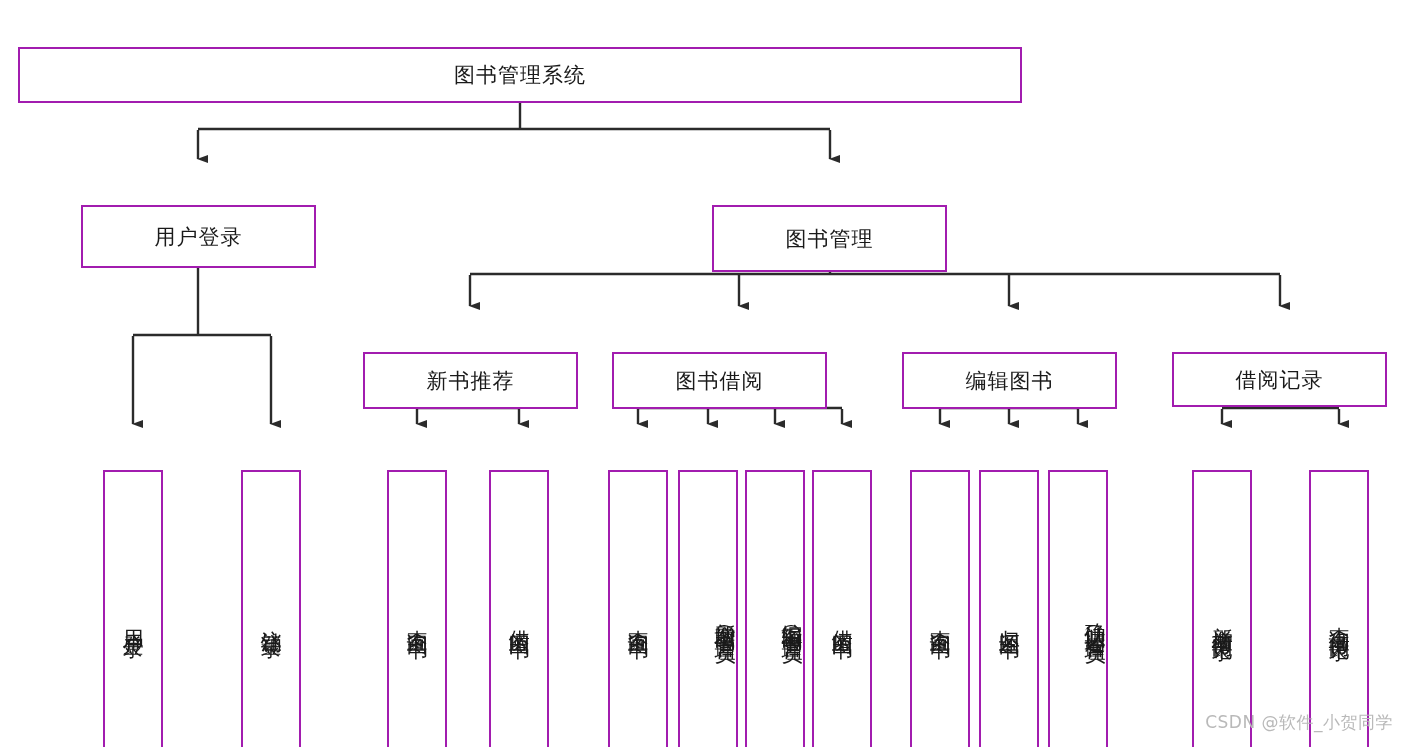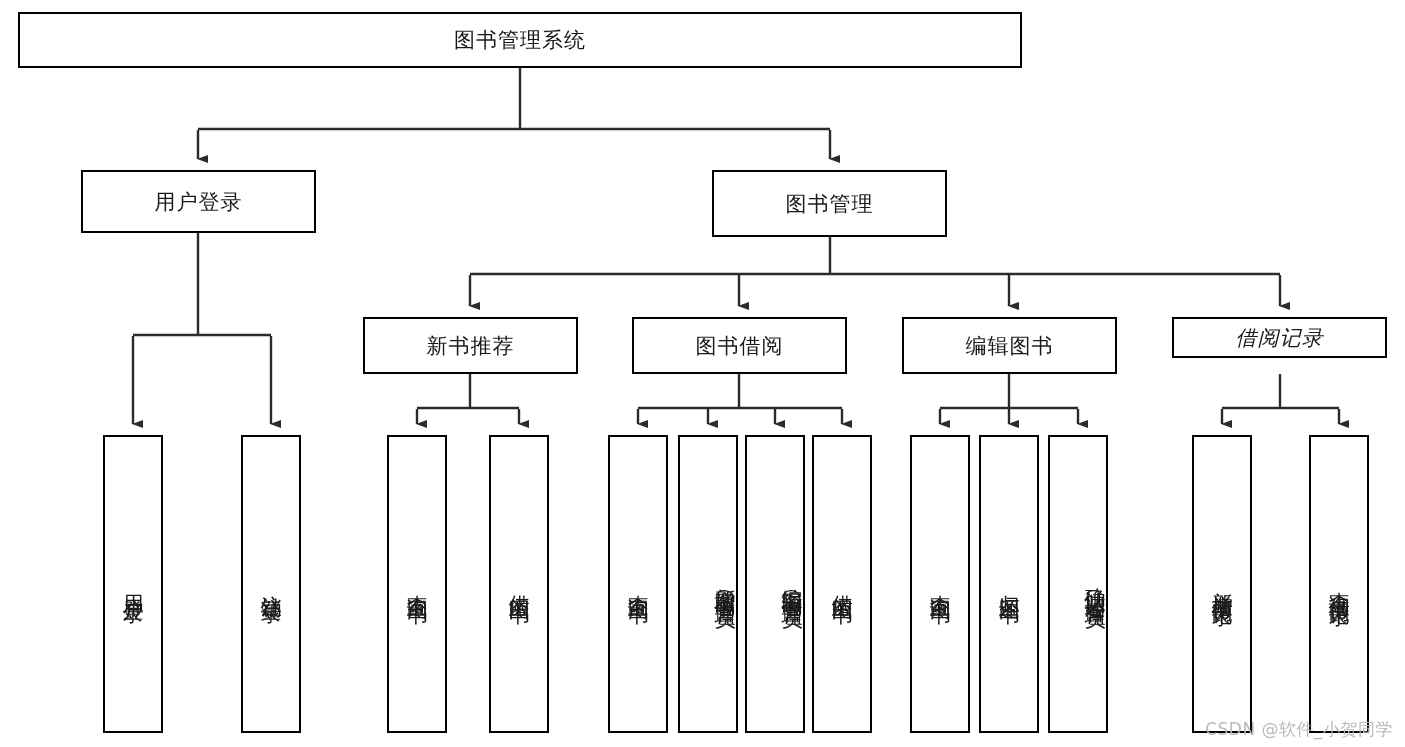--- a/index.html
+++ b/index.html
@@ -23,25 +23,26 @@
     left: 0;
     top: 0;
     width: 1405px;
     height: 747px;
     pointer-events: none;
   }
   .node {
     position: absolute;
     box-sizing: border-box;
     background: #ffffff;
-    border: 2px solid #000000;
+    border: 2px solid #a21caf;
     display: flex;
     align-items: center;
     justify-content: center;
     color: #1a1a1a;
+    margin-top: 35px;
   }
   .node-h {
     font-size: 21px;
     letter-spacing: 1px;
     white-space: nowrap;
   }
   .node-root {
     font-size: 21px;
     letter-spacing: 1px;
   }
@@ -55,21 +56,21 @@
     padding-bottom: 6px;
     align-items: flex-start;
     justify-content: center;
   }
   .node-v.align-mid {
     align-items: center;
   }
   #watermark {
     position: absolute;
     right: 12px;
-    bottom: 6px;
+    bottom: 13px;
     font-size: 17px;
     color: #b9b9b9;
     letter-spacing: 0.5px;
     white-space: nowrap;
     user-select: none;
   }
 </style>
 </head>
 <body>
 
@@ -134,27 +135,27 @@
   <div class="node node-h" style="left:81px; top:170px; width:235px; height:63px;">
     <span>用户登录</span>
   </div>
   <div class="node node-h" style="left:712px; top:170px; width:235px; height:67px;">
     <span>图书管理</span>
   </div>
 
   <div class="node node-h" style="left:363px; top:317px; width:215px; height:57px;">
     <span>新书推荐</span>
   </div>
-  <div class="node node-h" style="left:632px; top:317px; width:215px; height:57px;">
+  <div class="node node-h" style="left:612px; top:317px; width:215px; height:57px;">
     <span>图书借阅</span>
   </div>
   <div class="node node-h" style="left:902px; top:317px; width:215px; height:57px;">
     <span>编辑图书</span>
   </div>
-  <div class="node node-h" style="left:1172px; top:317px; width:215px; height:41px;font-style:italic;">
+  <div class="node node-h" style="left:1172px; top:317px; width:215px; height:55px;">
     <span>借阅记录</span>
   </div>
 
   <div class="node node-v align-mid" style="left:103px; top:435px; width:60px; height:298px;">
     <span>用户登录</span>
   </div>
   <div class="node node-v align-mid" style="left:241px; top:435px; width:60px; height:298px;">
     <span>注销登录</span>
   </div>
 

